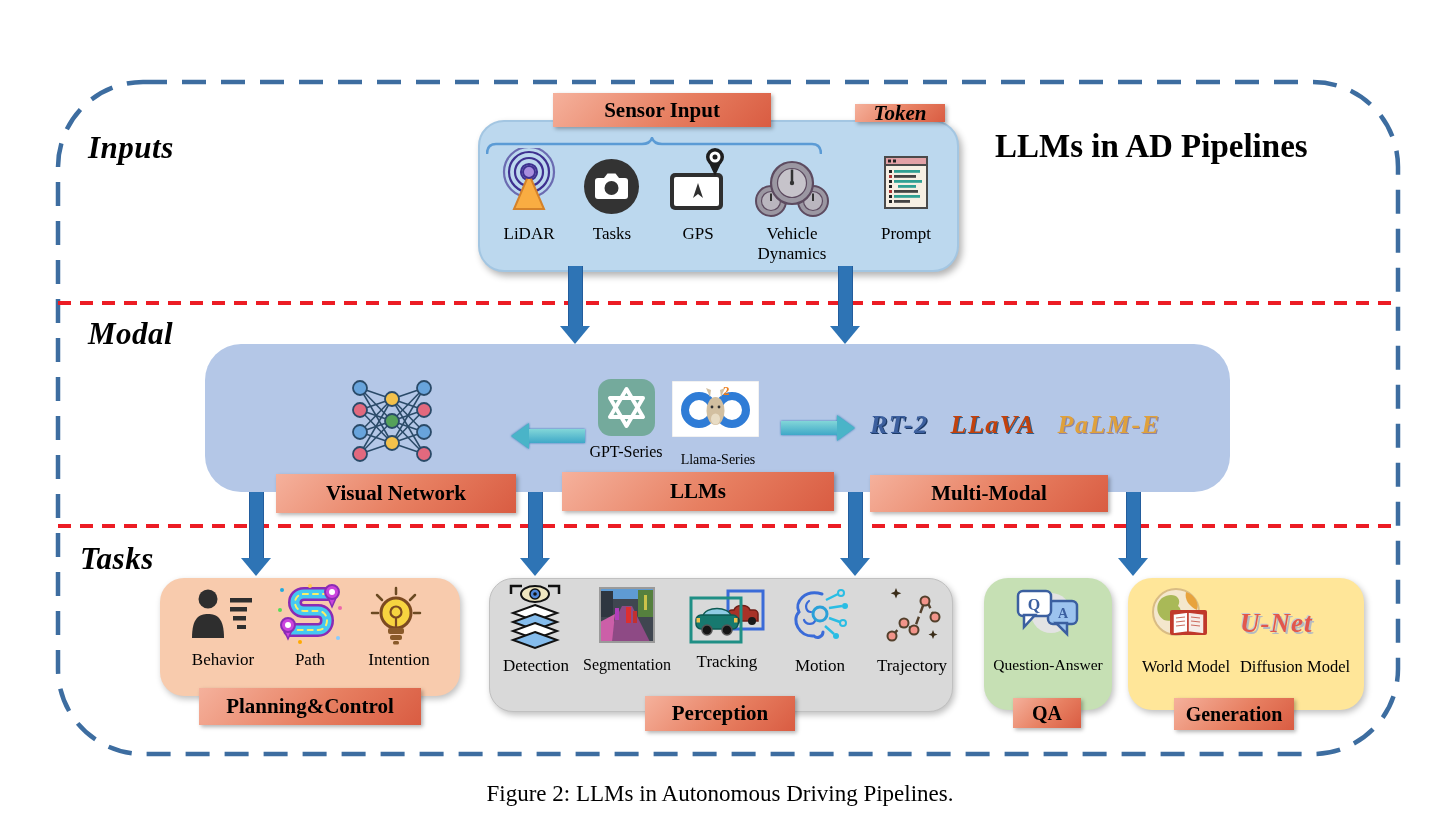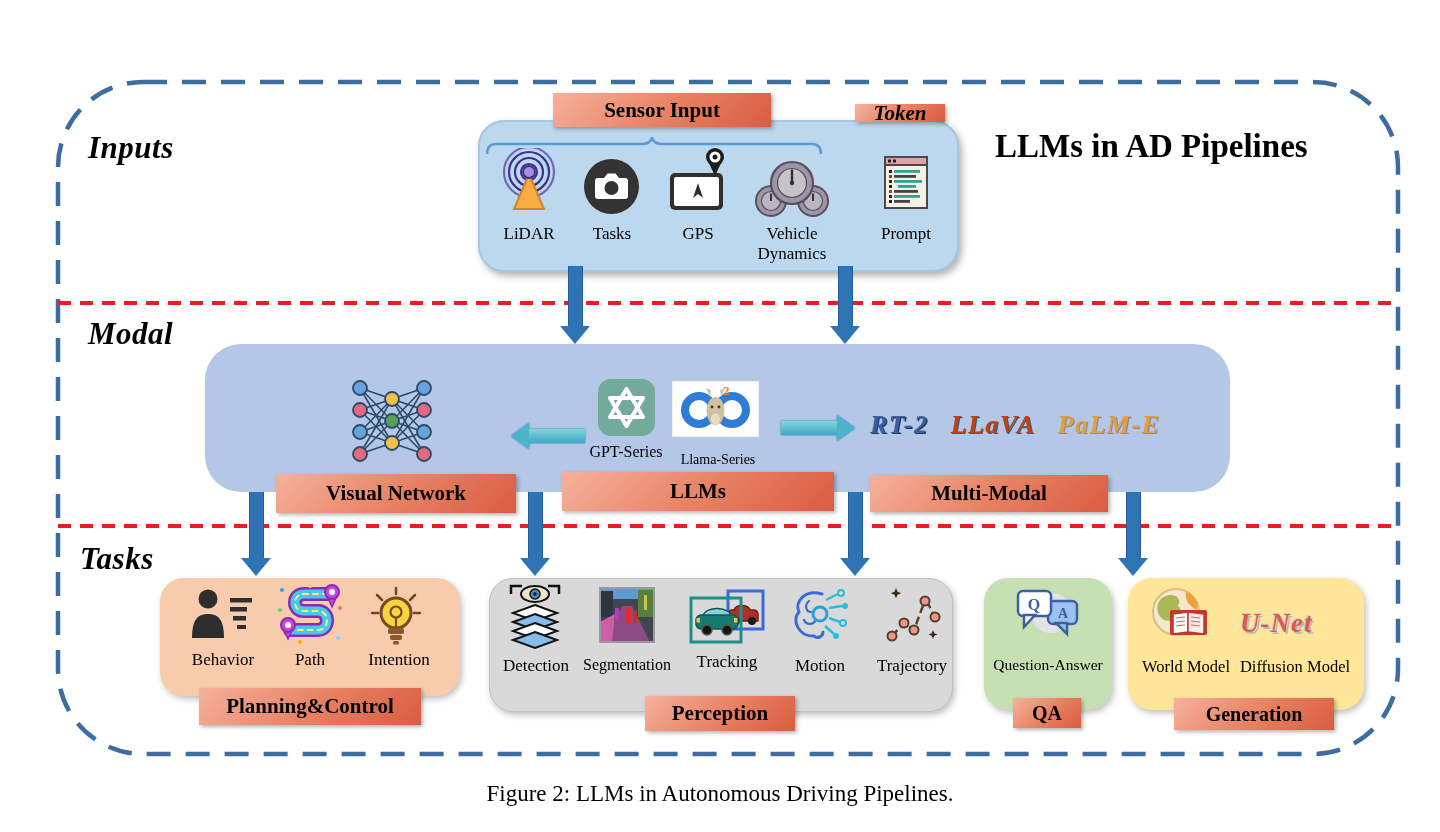--- a/index.html
+++ b/index.html
@@ -403,17 +403,17 @@
         <line x1="26" y1="36" x2="35" y2="35"></line>
         <line x1="26" y1="40" x2="35" y2="39"></line>
       <line x1="41" y1="31" x2="50" y2="32"></line>
         <line x1="41" y1="35" x2="50" y2="36"></line>
         <line x1="41" y1="39" x2="50" y2="40"></line>
     </g>
   </svg>
   <div class="abs unet" style="left:1240px;top:608px;">U-Net</div>
   <div class="abs cap" style="left:1140px;top:658px;width:92px;font-size:16.5px;">World Model</div>
   <div class="abs cap" style="left:1236px;top:658px;width:118px;font-size:16.5px;">Diffusion Model</div>
-  <div class="abs tag" style="left:1174px;top:698px;width:160px;height:32px;">Generation</div>
+  <div class="abs tag" style="left:1174px;top:698px;width:120px;height:32px;">Generation</div>
 
   <div class="abs fig-caption" style="left:0;top:781px;">Figure 2: LLMs in Autonomous Driving Pipelines.</div>
 
 </div>
 
 </body></html>

